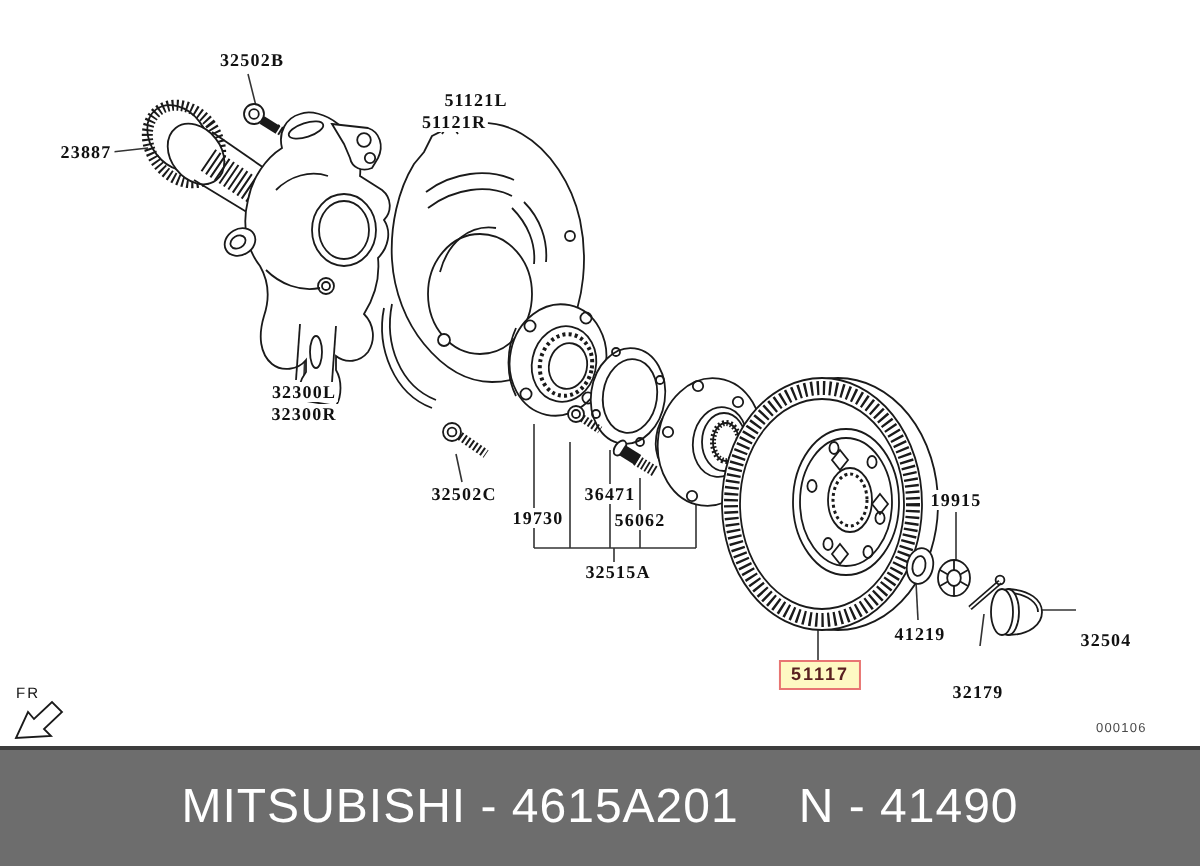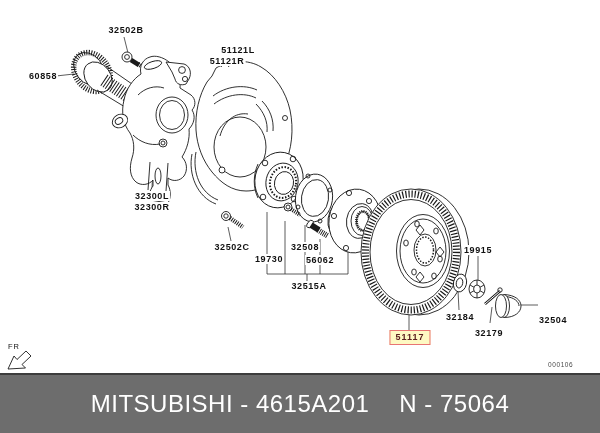--- a/index.html
+++ b/index.html
@@ -1,21 +1,21 @@
 <!DOCTYPE html>
 <html><head>
 <meta charset="utf-8">
 <style>
   html,body{margin:0;padding:0;background:#fff;}
   #stage{position:relative;width:600px;height:433px;background:#fff;overflow:hidden;
          font-family:"Liberation Sans",sans-serif;}
   #art{position:absolute;left:0;top:0;}
   .plbl{position:absolute;transform:translateX(-50%);font-size:9px;font-weight:bold;
         letter-spacing:.6px;color:#111;background:#fff;padding:0 1px;line-height:1.15;
-        white-space:nowrap;z-index:5;}
+        white-space:nowrap;z-index:5;font-family:Liberation Serif, serif;}
   .hl{position:absolute;transform:translateX(-50%);font-size:9px;font-weight:bold;
       letter-spacing:1px;line-height:1;padding:2px 5px;z-index:6;white-space:nowrap;}
   #fr-label{position:absolute;left:8px;top:342px;font-size:7.5px;font-weight:normal;
             letter-spacing:1px;color:#111;z-index:5;}
   #doc-code{position:absolute;left:548px;top:361px;font-size:6.5px;color:#4a4a4a;
             letter-spacing:.6px;z-index:5;}
   #footer-sep{position:absolute;left:0;top:373px;width:600px;height:2px;background:#3d3d3d;z-index:7;}
   #footer{position:absolute;left:0;top:375px;width:600px;height:58px;display:flex;
           align-items:center;justify-content:center;gap:30px;z-index:8;}
   #footer span{font-size:24px;letter-spacing:.5px;}
@@ -214,40 +214,40 @@
       <ellipse cx="504" cy="306" rx="5.5" ry="11.5" fill="#fff"></ellipse>
       <ellipse cx="501" cy="306" rx="5.5" ry="11.5" fill="#fff"></ellipse>
     </g>
 
     <g>
       <path d="M8,369 L14,356 L17,359.5 L26,351 L31,356 L22,364.5 L25.5,368 Z" fill="#fff"></path>
     </g>
   </svg>
 
   <div class="plbl" style="left:126px;top:25px">32502B</div>
-  <div class="plbl" style="left:43px;top:71px">60858</div>
+  <div class="plbl" style="left:43px;top:71px">23887</div>
   <div class="plbl" style="left:238px;top:45px">51121L</div>
   <div class="plbl" style="left:227px;top:56px">51121R</div>
   <div class="plbl" style="left:152px;top:191px">32300L</div>
   <div class="plbl" style="left:152px;top:202px">32300R</div>
   <div class="plbl" style="left:232px;top:242px">32502C</div>
   <div class="plbl" style="left:269px;top:254px">19730</div>
-  <div class="plbl" style="left:305px;top:242px">32508</div>
+  <div class="plbl" style="left:305px;top:242px">36471</div>
   <div class="plbl" style="left:320px;top:255px">56062</div>
   <div class="plbl" style="left:309px;top:281px">32515A</div>
   <div class="plbl" style="left:478px;top:245px">19915</div>
-  <div class="plbl" style="left:460px;top:312px">32184</div>
-  <div class="plbl" style="left:489px;top:328px">32179</div>
+  <div class="plbl" style="left:460px;top:312px">41219</div>
+  <div class="plbl" style="left:489px;top:341px">32179</div>
   <div class="plbl" style="left:553px;top:315px">32504</div>
 
   <div class="hl" style="left: 410px; top: 330px; background: #fef9c3; border: 1px solid rgb(232, 117, 115); color: rgb(90, 32, 32);" title="51117">51117</div>
 
   <div id="fr-label">FR</div>
 
   <div id="doc-code">000106</div>
 
   <div id="footer-sep"></div>
   <div id="footer" style="background: rgb(109, 109, 109); color: rgb(255, 255, 255);">
     <span>MITSUBISHI - 4615A201</span>
-    <span>N - 75064</span>
+    <span>N - 41490</span>
   </div>
 
 </div>
 
 </body></html>

